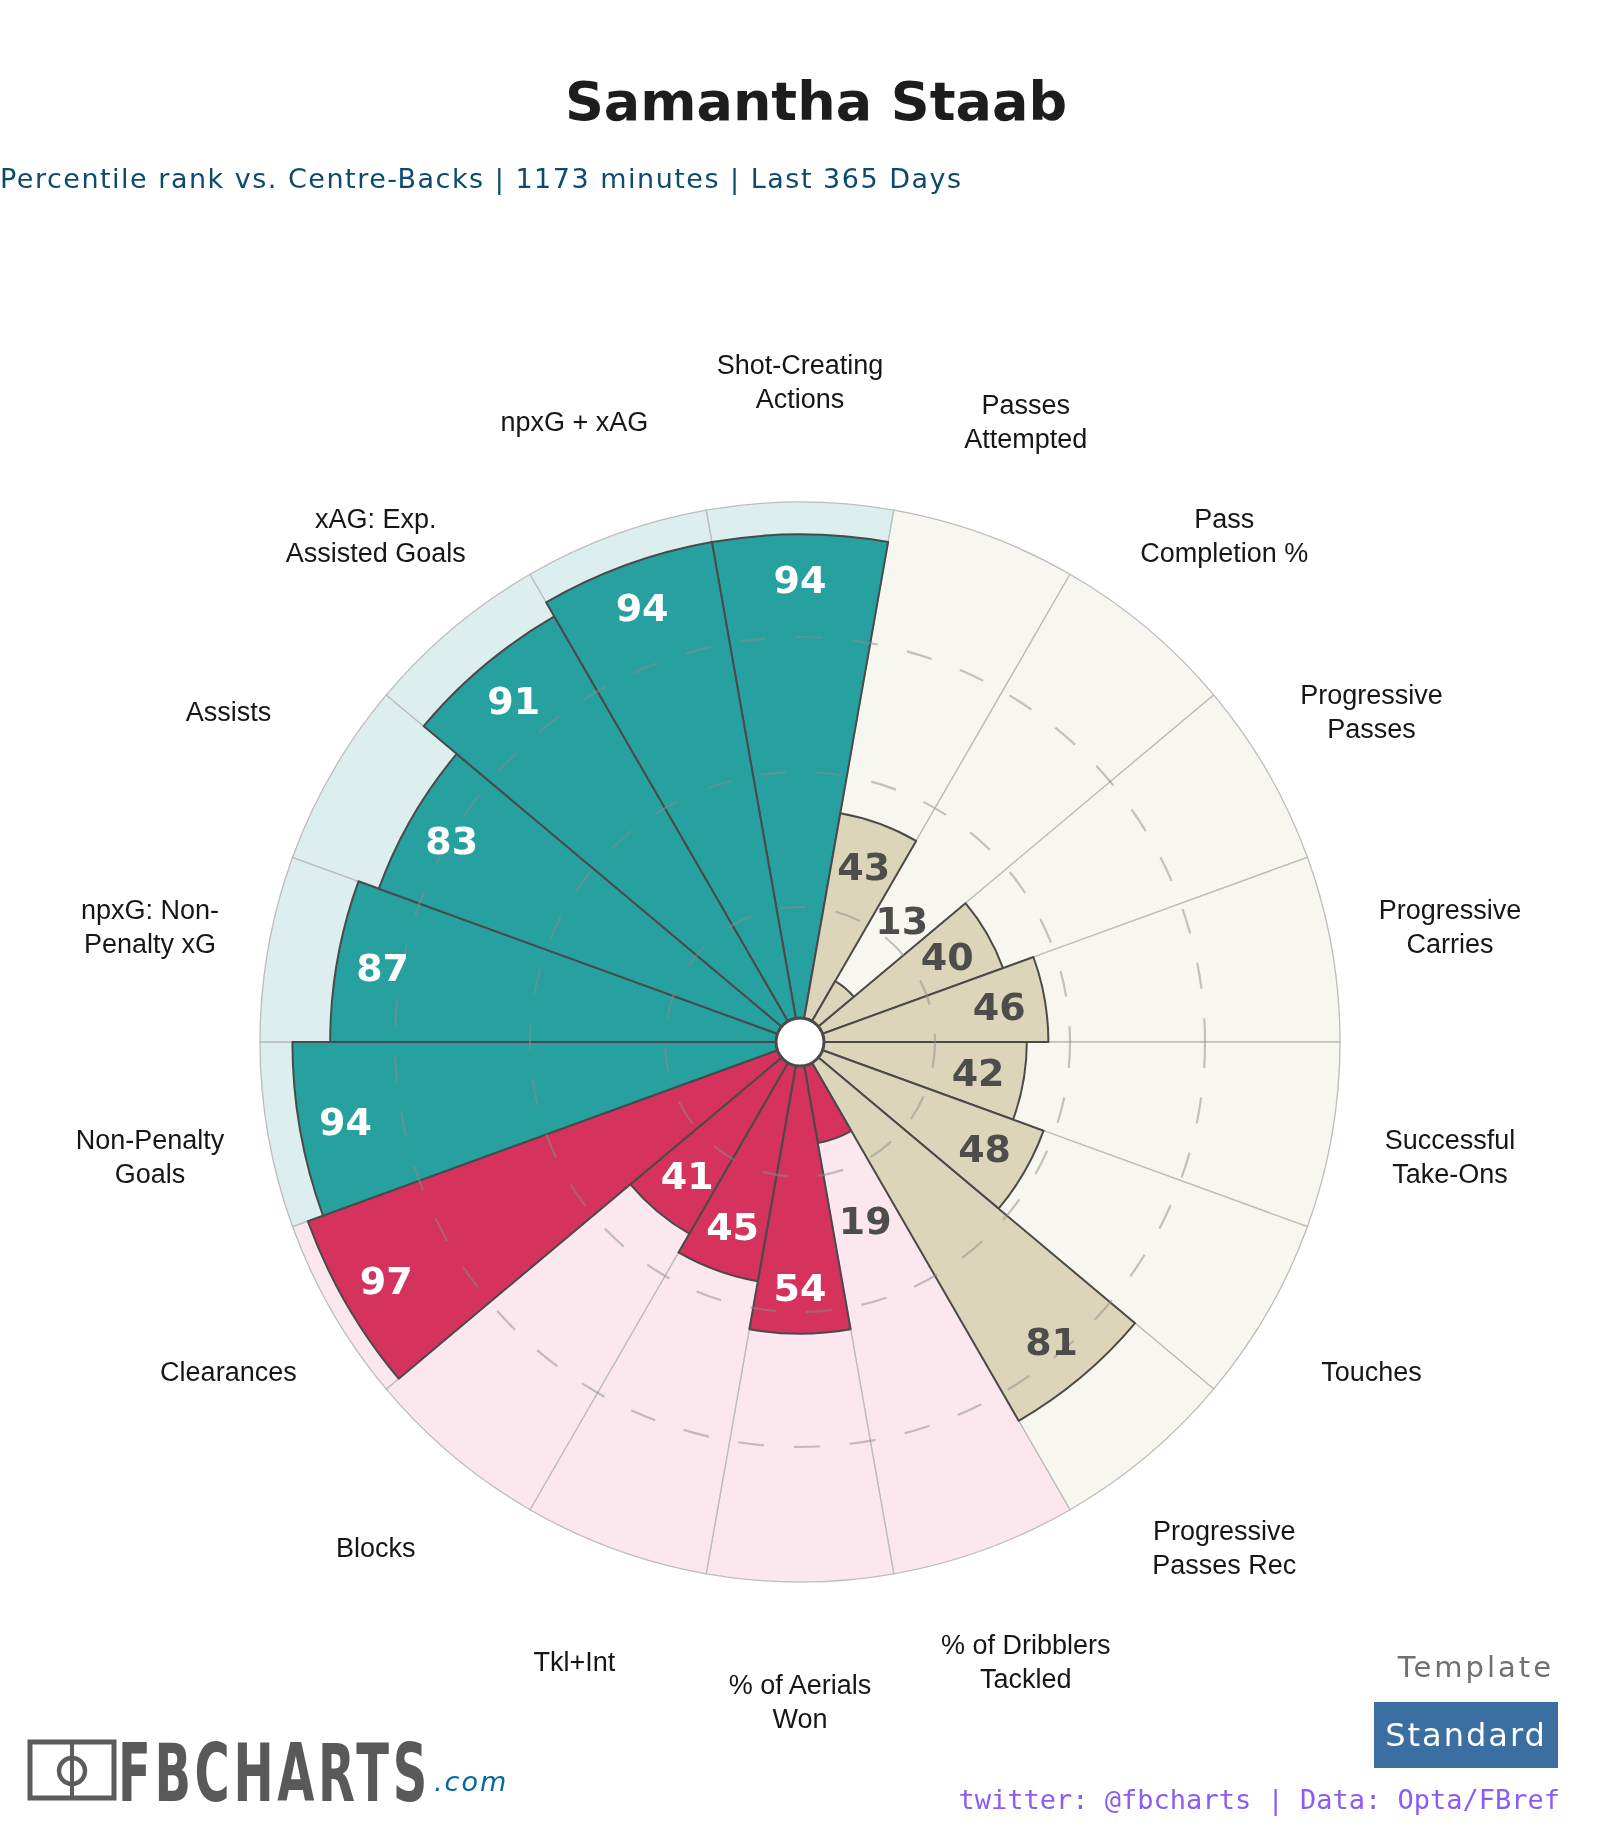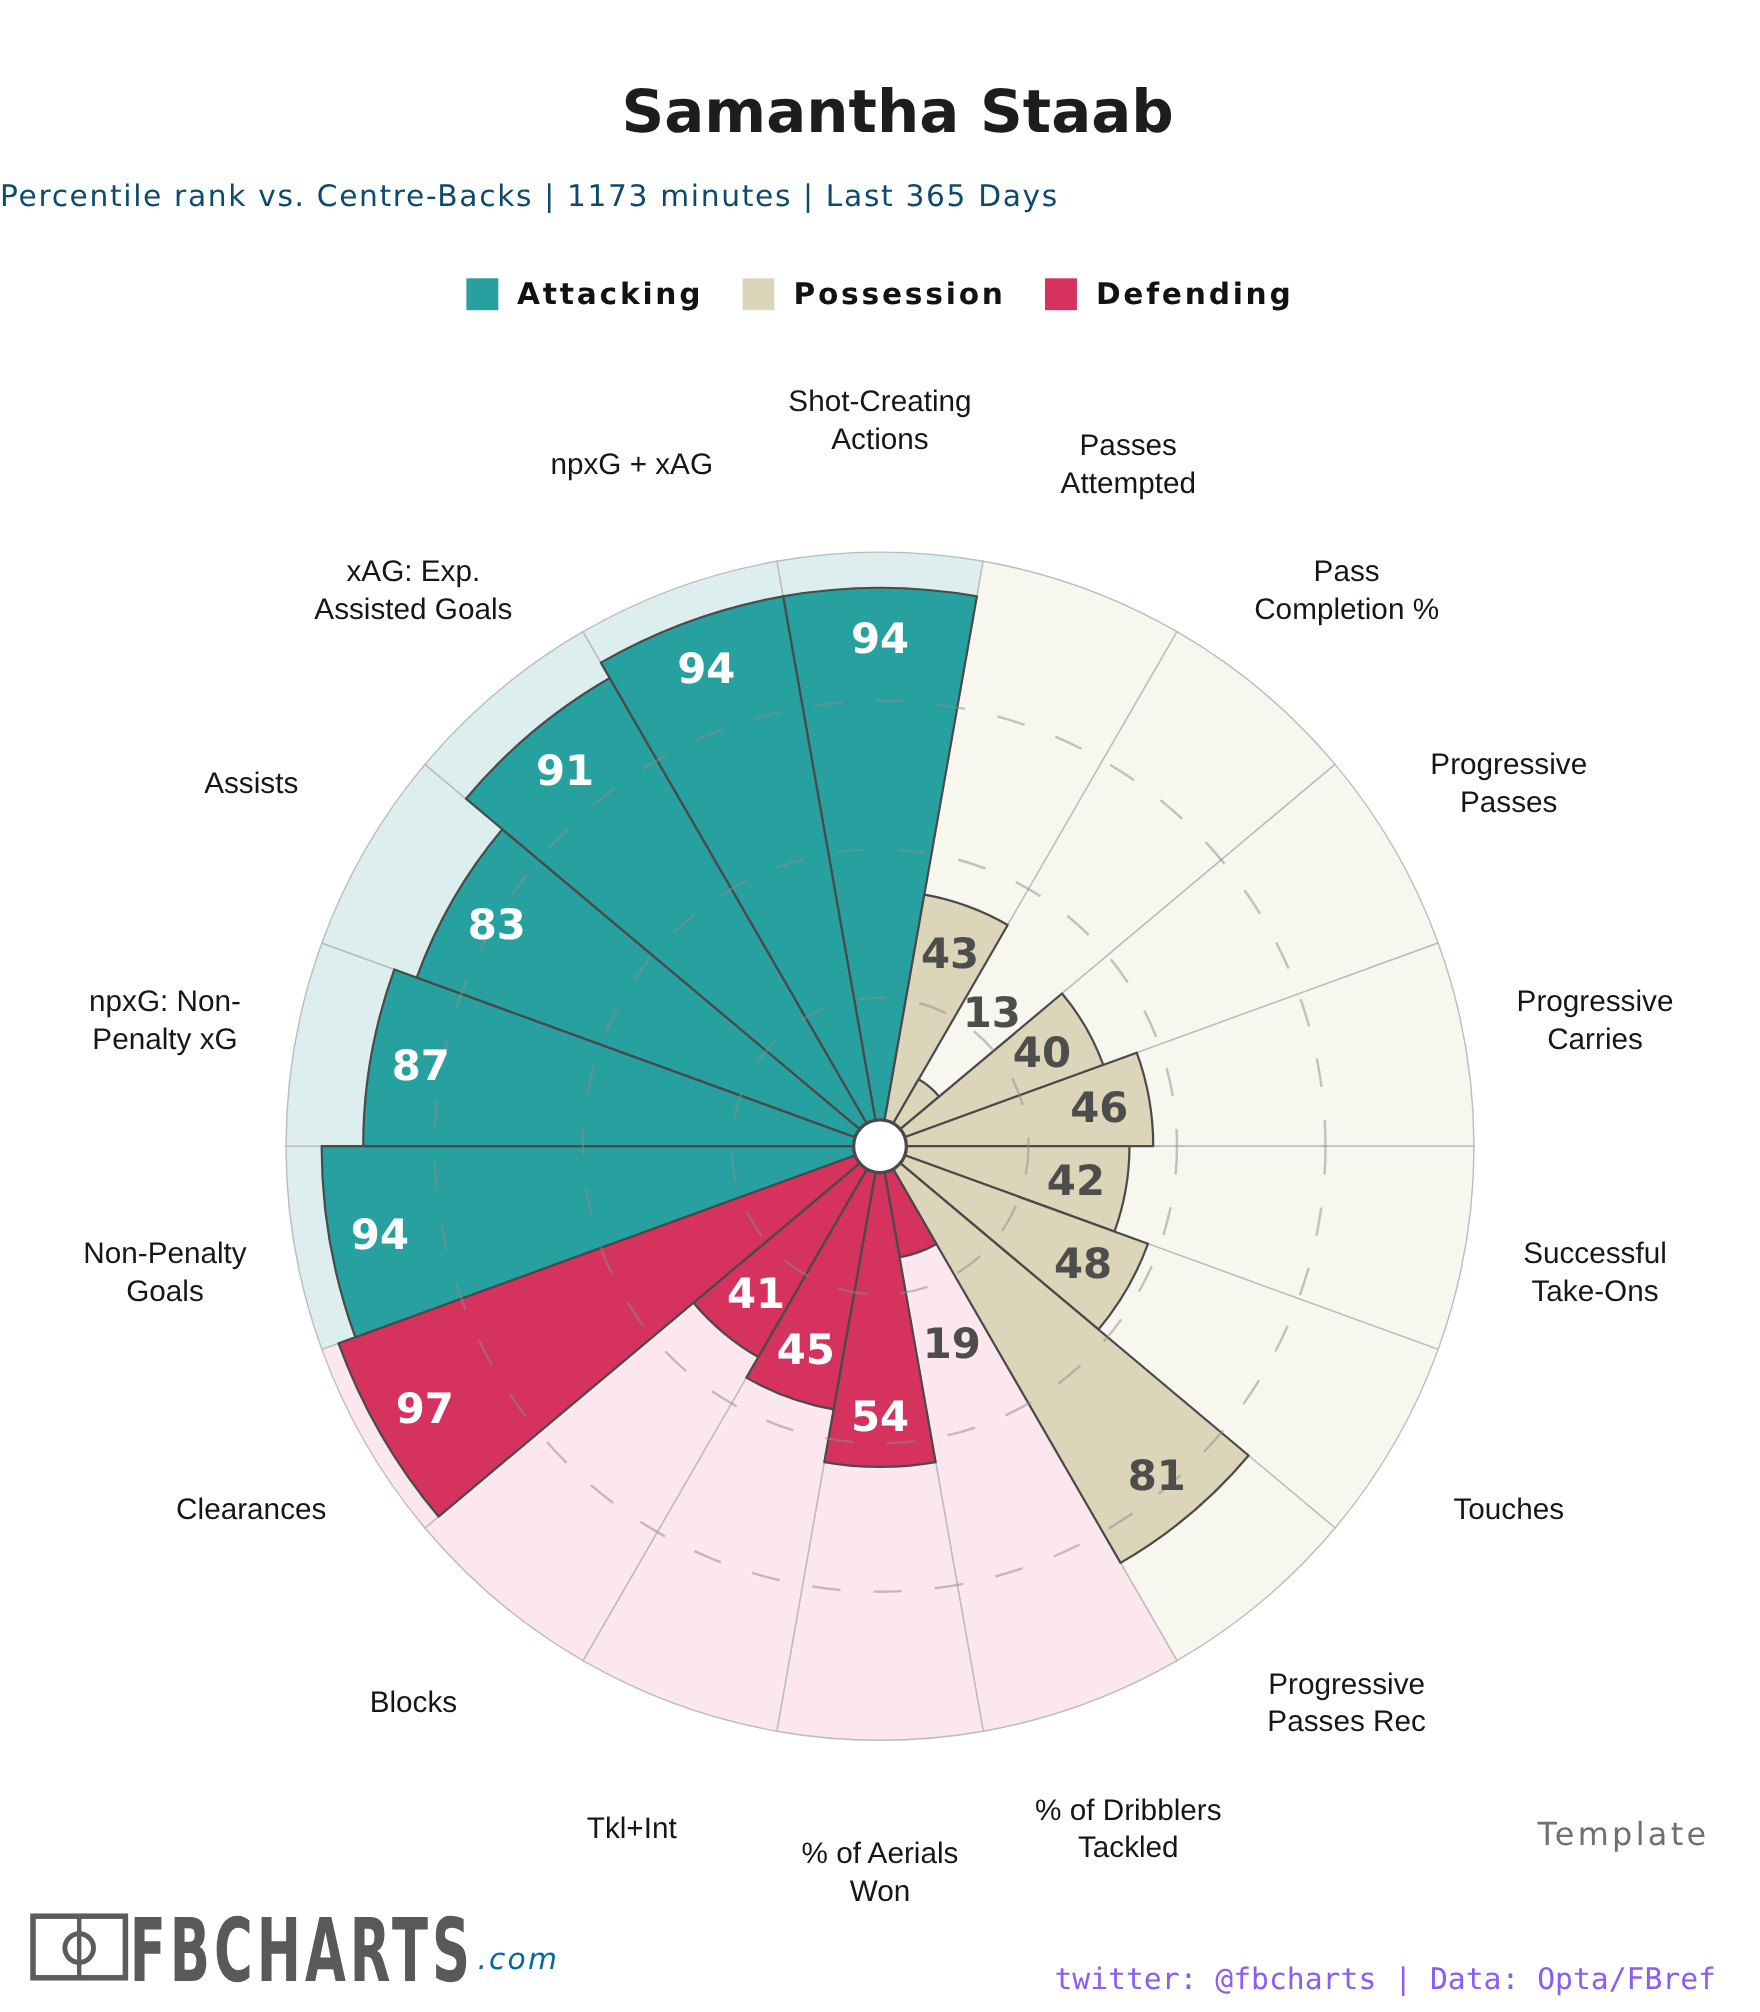--- a/index.html
+++ b/index.html
@@ -32,34 +32,20 @@
           font:27px "DejaVu Sans Mono", monospace;color:#8b5cf6;}
 </style>
 </head>
 <body>
 
 <div class="page">
 
   <h1 class="title">Samantha Staab</h1>
   <div class="subtitle">Percentile rank vs. Centre-Backs | 1173 minutes | Last 365 Days</div>
 
-  <div class="legend">
-    <div class="legend-item">
-      <span class="swatch" style="background: rgb(39, 160, 160);"></span>
-      <span class="legend-label">Attacking</span>
-    </div>
-    <div class="legend-item">
-      <span class="swatch" style="background: rgb(221, 213, 186);"></span>
-      <span class="legend-label">Possession</span>
-    </div>
-    <div class="legend-item">
-      <span class="swatch" style="background: rgb(213, 50, 94);"></span>
-      <span class="legend-label">Defending</span>
-    </div>
-  </div>
 
   <svg class="chart" width="1600" height="1829" viewBox="0 0 1600 1829">
       <path d="M 800 1042 L 706.2 510.2 A 540.0 540.0 0 0 1 893.8 510.2 Z" fill="#ddeeee" stroke="#bcbcbc" stroke-width="1.3"></path>
       <path d="M 800 1042 L 893.8 510.2 A 540.0 540.0 0 0 1 1070.0 574.3 Z" fill="#f8f7ef" stroke="#bcbcbc" stroke-width="1.3"></path>
       <path d="M 800 1042 L 1070.0 574.3 A 540.0 540.0 0 0 1 1213.7 694.9 Z" fill="#f8f7ef" stroke="#bcbcbc" stroke-width="1.3"></path>
       <path d="M 800 1042 L 1213.7 694.9 A 540.0 540.0 0 0 1 1307.4 857.3 Z" fill="#f8f7ef" stroke="#bcbcbc" stroke-width="1.3"></path>
       <path d="M 800 1042 L 1307.4 857.3 A 540.0 540.0 0 0 1 1340.0 1042.0 Z" fill="#f8f7ef" stroke="#bcbcbc" stroke-width="1.3"></path>
       <path d="M 800 1042 L 1340.0 1042.0 A 540.0 540.0 0 0 1 1307.4 1226.7 Z" fill="#f8f7ef" stroke="#bcbcbc" stroke-width="1.3"></path>
       <path d="M 800 1042 L 1307.4 1226.7 A 540.0 540.0 0 0 1 1213.7 1389.1 Z" fill="#f8f7ef" stroke="#bcbcbc" stroke-width="1.3"></path>
       <path d="M 800 1042 L 1213.7 1389.1 A 540.0 540.0 0 0 1 1070.0 1509.7 Z" fill="#f8f7ef" stroke="#bcbcbc" stroke-width="1.3"></path>
@@ -135,15 +121,16 @@
 
   <svg class="logo-icon" width="92" height="64" viewBox="0 0 92 64">
     <rect x="4" y="4" width="84" height="56" fill="none" stroke="#5c5c5c" stroke-width="5"></rect>
     <line x1="46" y1="4" x2="46" y2="60" stroke="#5c5c5c" stroke-width="4"></line>
     <circle cx="46" cy="33" r="13" fill="none" stroke="#5c5c5c" stroke-width="4.5"></circle>
   </svg>
   <span class="logo-text">FBCHARTS</span>
   <span class="logo-com">.com</span>
 
   <div class="template-label">Template</div>
+  <button class="template-btn" style="background: rgb(59, 111, 161);">Standard</button>
   <div class="credit">twitter: @fbcharts | Data: Opta/FBref</div>
 
 </div>
 
 </body></html>

